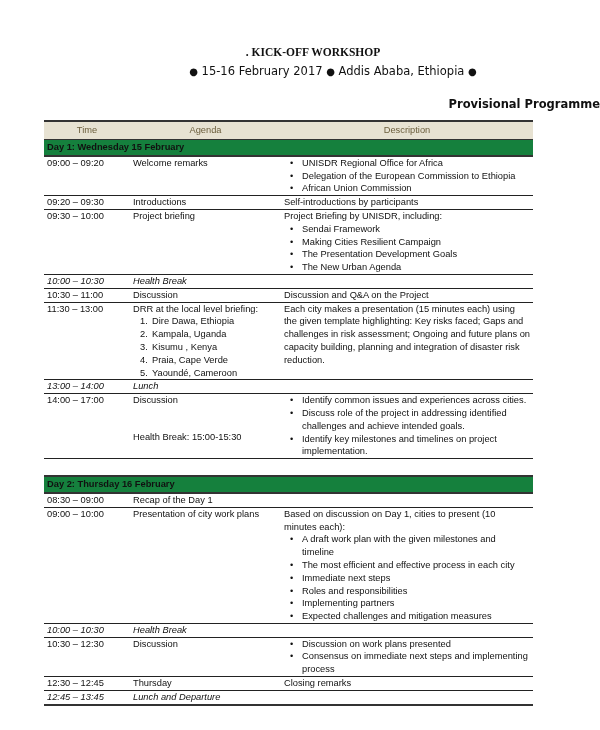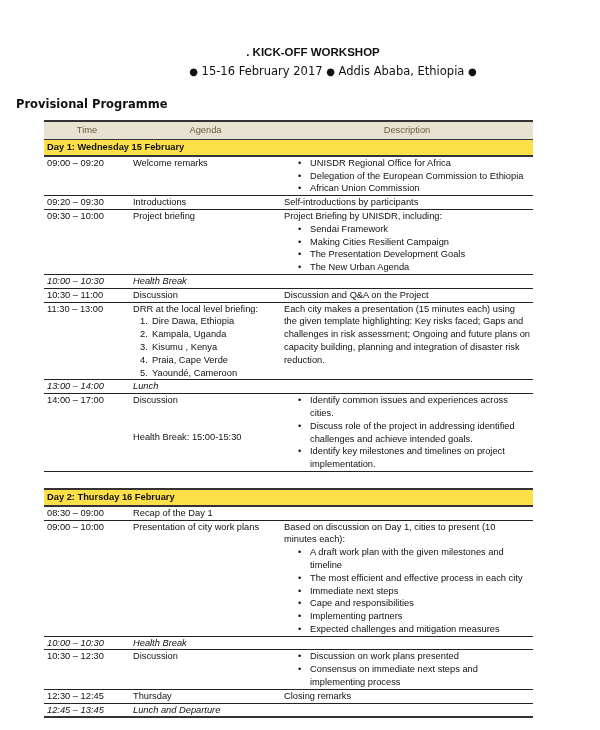--- a/index.html
+++ b/index.html
@@ -1,29 +1,29 @@
 <!DOCTYPE html>
 <html><head>
 <meta charset="utf-8">
 <style>
   html, body { margin:0; padding:0; background:#fff; }
   body { width:600px; height:730px; position:relative; overflow:hidden; font-family:"Liberation Sans", sans-serif; color:#111; }
-  .title { position:absolute; left:0; width:600px; top:46px; text-align:center; font-family:Liberation Sans, sans-serif; font-weight:bold; font-size:11.5px; padding-left:26px; box-sizing:border-box; }
+  .title { position:absolute; left:0; width:600px; top:46px; text-align:center; font-family:Liberation Serif, serif; font-weight:bold; font-size:11.5px; padding-left:26px; box-sizing:border-box; }
   .subtitle { position:absolute; left:0; width:600px; top:64px; text-align:center; font-family:"DejaVu Sans", sans-serif; font-size:11.5px; padding-left:10px; box-sizing:border-box;margin-left:28px; }
   .subtitle .dot { font-size:10px; }
-  .prog { position:absolute; left:0; width:600px; top:97px; text-align:left; font-family:"DejaVu Sans", sans-serif; font-weight:bold; font-size:11.5px; padding-left:16px; box-sizing:border-box; }
+  .prog { position:absolute; left:0; width:600px; top:97px; text-align:right; font-family:"DejaVu Sans", sans-serif; font-weight:bold; font-size:11.5px; padding-left:16px; box-sizing:border-box; }
   table { position:absolute; left:44px; top:120px; width:489px; border-collapse:collapse; font-size:9.3px; line-height:12.8px; table-layout:fixed; }
   col.c1 { width:86px; } col.c2 { width:151px; } col.c3 { width:252px; }
   th { background:#e7e2d2; color:#6b5e3c; font-weight:normal; text-align:center; padding:2px 3px 2px 3px; border-top:2px solid #333; border-bottom:1px solid #333; height:13px; }
   td { vertical-align:top; padding:0 3px; border-bottom:1px solid #222; }
-  tr.day td { background:#fde047; font-weight:bold; border-top:1px solid #222; border-bottom:2px solid #333; padding:1px 3px; }
+  tr.day td { background:#15803d; font-weight:bold; border-top:1px solid #222; border-bottom:2px solid #333; padding:1px 3px; }
   tr.brk td { font-style:italic; }
   tr.spacer td { border-bottom:2px solid #333; height:16px; }
   ul { margin:0; padding:0 0 0 12px; list-style:none; }
-  ul li { position:relative; padding-left:6px;margin-left:8px; }
+  ul li { position:relative; padding-left:6px; }
   ul li::before { content:"•"; position:absolute; left:-6px; top:0; }
   ol { margin:0; padding:0 0 0 7px; list-style:none; }
   ol li .n { display:inline-block; width:12px; }
   .note { margin-top:24px; }
   .last td { border-bottom:2px solid #333; }
 </style>
 </head>
 <body>
 
 <div class="title">. KICK-OFF WORKSHOP</div>
@@ -147,21 +147,21 @@
 
     <tr>
       <td>09:00 – 10:00</td>
       <td>Presentation of city work plans</td>
       <td>
         <div>Based on discussion on Day 1, cities to present (10 minutes each):</div>
         <ul>
           <li>A draft work plan with the given milestones and timeline</li>
           <li>The most efficient and effective process in each city</li>
           <li>Immediate next steps</li>
-          <li>Cape and responsibilities</li>
+          <li>Roles and responsibilities</li>
           <li>Implementing partners</li>
           <li>Expected challenges and mitigation measures</li>
         </ul>
       </td>
     </tr>
 
     <tr class="brk">
       <td>10:00 – 10:30</td>
       <td colspan="2">Health Break</td>
     </tr>

